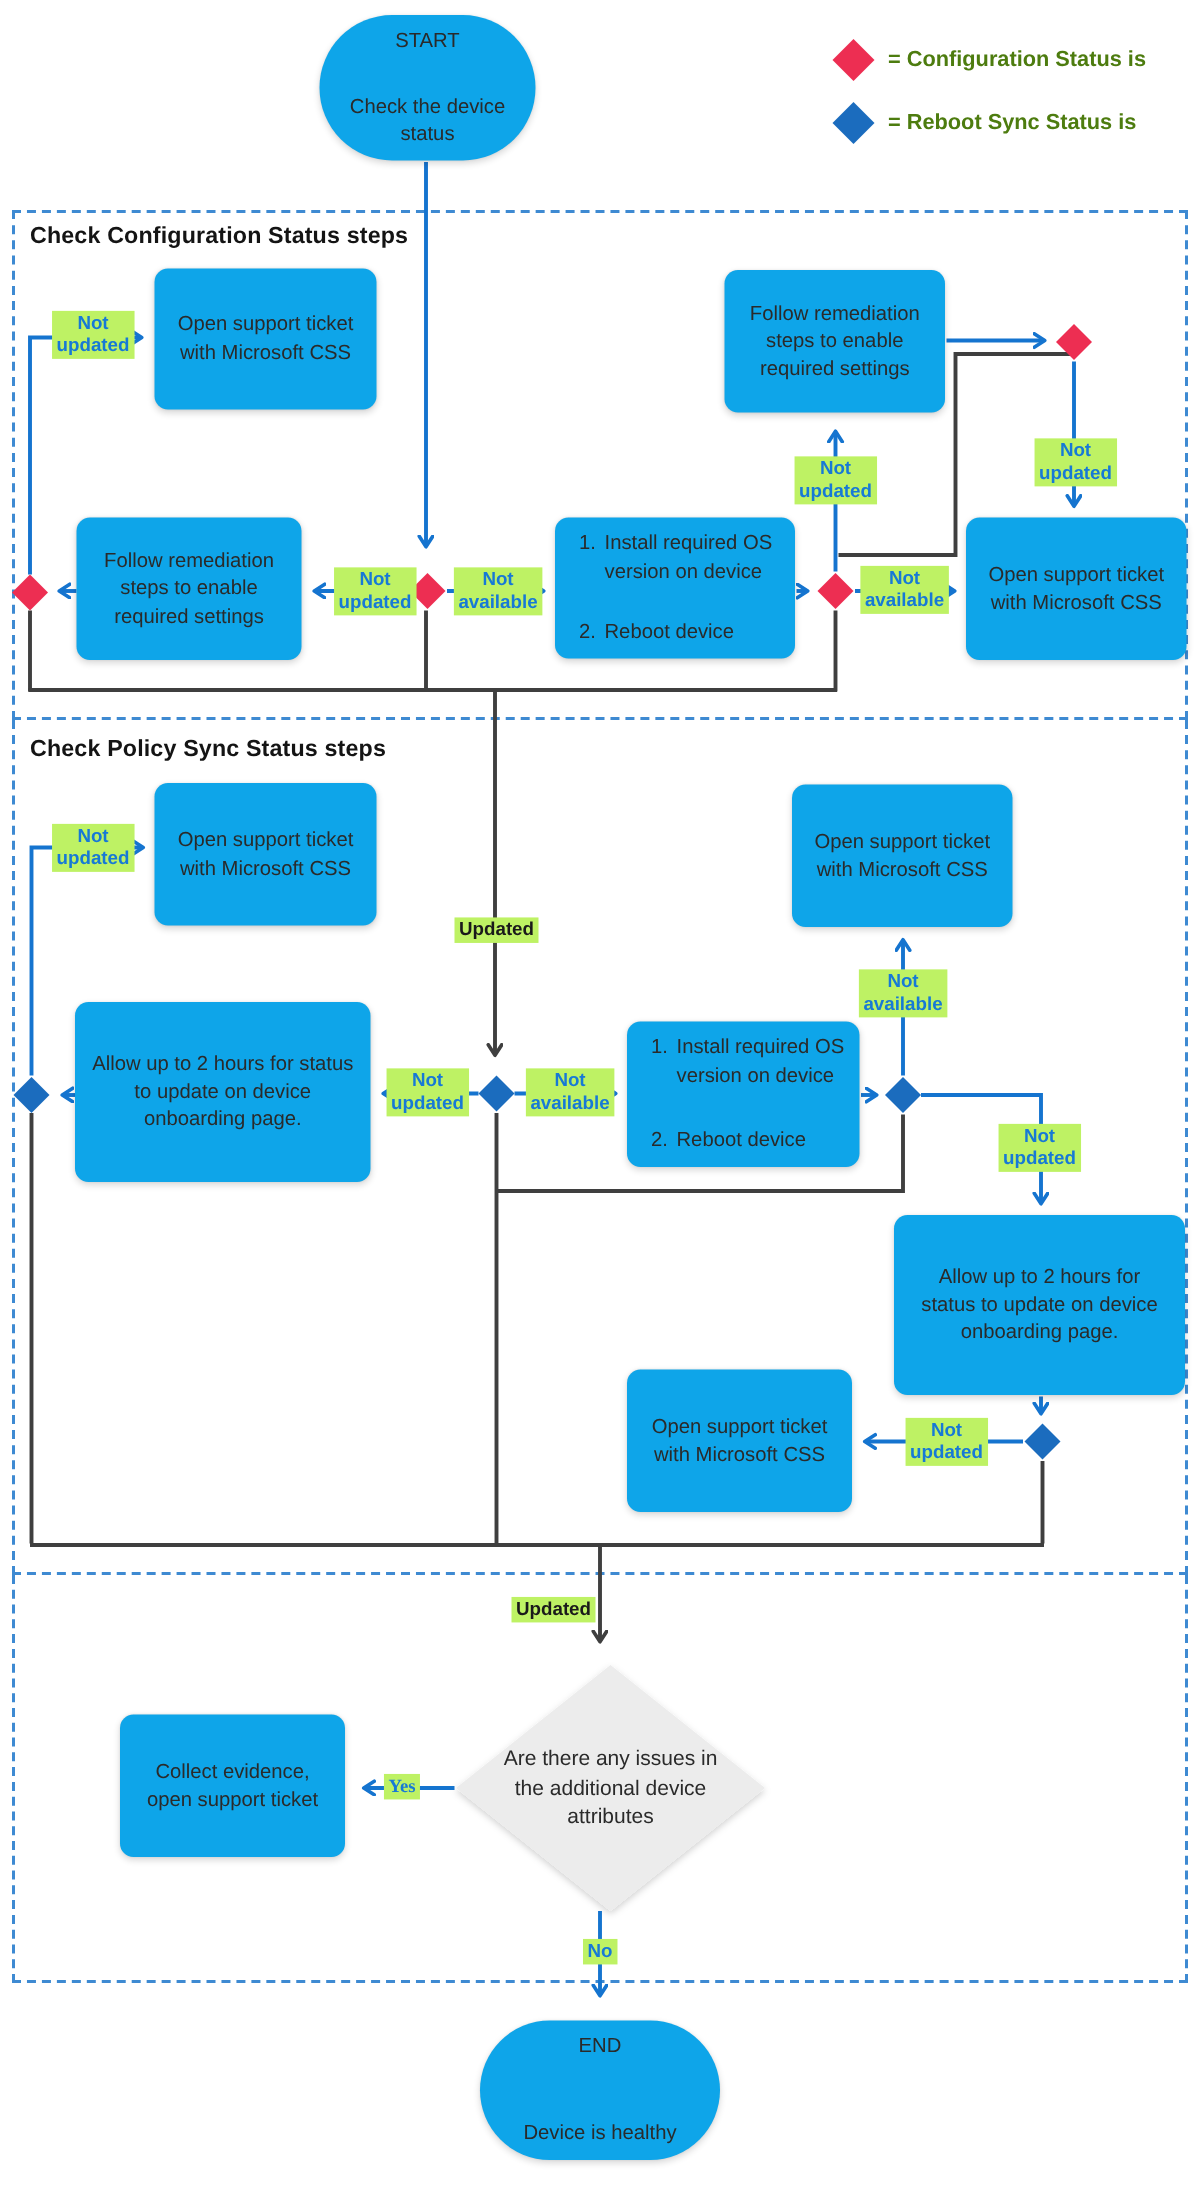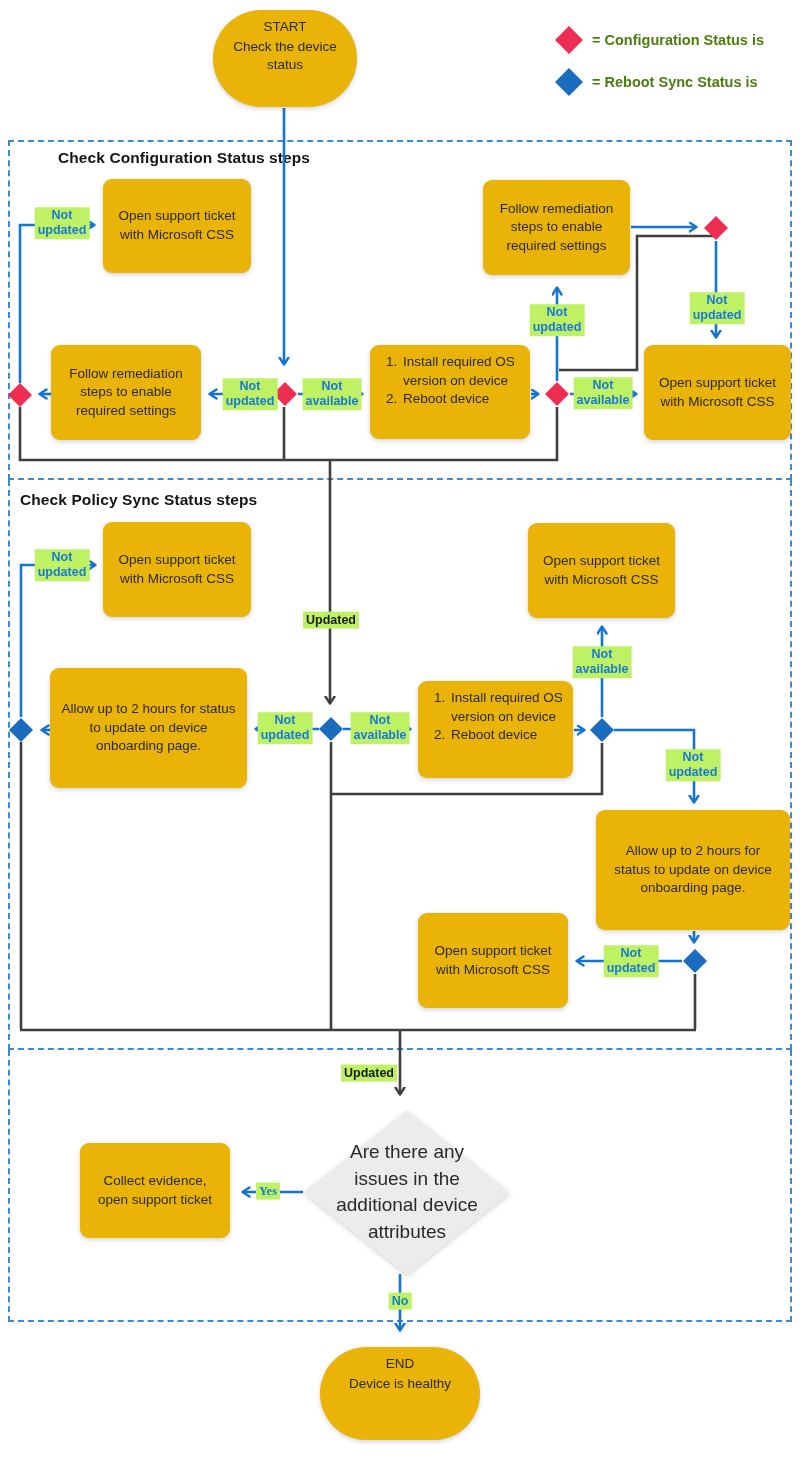--- a/index.html
+++ b/index.html
@@ -1,48 +1,48 @@
 <!DOCTYPE html>
 <html><head>
 <meta charset="utf-8">
 <style>
   html,body{margin:0;padding:0;background:#fff;font-family:"Liberation Sans",sans-serif;}
   #canvas{position:relative;width:800px;height:1458px;background:#fff;overflow:hidden;}
   .sec{position:absolute;border:2px dashed #3E8AD2;box-sizing:border-box;background:transparent;}
   .sec.no-top{border-top:none;}
   .sec-title{position:absolute;font-size:15.5px;font-weight:bold;color:#141414;letter-spacing:.1px;}
   .wires{position:absolute;left:0;top:0;}
-  .node{position:absolute;background:#eab308;border-radius:9px;
+  .node{position:absolute;background:#0ea5e9;border-radius:9px;
         box-shadow:0 2px 5px rgba(0,0,0,.16),0 0 1.5px rgba(0,0,0,.07);
-        display:flex;align-items:center;justify-content:flex-start;text-align:center;
-        font-size:13.5px;line-height:1.38;color:#2A2A2A;padding:8px 10px;box-sizing:border-box;}
+        display:flex;align-items:center;justify-content:space-between;text-align:center;
+        font-size:13.5px;line-height:1.38;color:#2A2A2A;padding:8px 10px;box-sizing:border-box;gap:12px;}
   .pill{border-radius:52px;flex-direction:column;}
   .pill .t2{margin-top:1px;}
   .node-list{flex-direction:column;align-items:flex-start;text-align:left;padding-left:16px;}
   .oli{display:flex;}
   .oli .n{width:17px;flex:0 0 17px;}
   .oli .v{max-width:118px;}
   .lbl{position:absolute;transform:translate(-50%,-50%);background:#bef264;color:#1779D6;
        font-size:12.5px;font-weight:600;line-height:1.18;text-align:center;padding:1px 3px;
        white-space:pre-line;}
   .lbl.dark{color:#1a1a1a;}
   .legend-text{position:absolute;transform:translateY(-50%);font-size:14.5px;font-weight:bold;color:#4d7c0f;}
   .decision-text{position:absolute;width:150px;transform:translate(-50%,-50%);text-align:center;
-       font-size:19px;line-height:1.4;color:#2A2A2A;}
+       font-size:14px;line-height:1.4;color:#2A2A2A;}
 </style>
 </head>
 <body>
 
 <div id="canvas">
 
   <div class="sec" style="left:8px;top:140px;width:784px;height:340px;"></div>
   <div class="sec no-top" style="left:8px;top:480px;width:784px;height:570px;"></div>
   <div class="sec no-top" style="left:8px;top:1050px;width:784px;height:272px;"></div>
 
-  <div class="sec-title" style="left:20px;top:149px;margin-left:38px;">Check Configuration Status steps</div>
+  <div class="sec-title" style="left:20px;top:149px;">Check Configuration Status steps</div>
   <div class="sec-title" style="left:20px;top:491px;">Check Policy Sync Status steps</div>
 
   <svg class="wires" width="800" height="1458" viewBox="0 0 800 1458">
     <defs>
       <marker id="aB" markerWidth="14" markerHeight="13" refX="7.5" refY="5.5" orient="auto" markerUnits="userSpaceOnUse">
         <path d="M1,1 L8,5.5 L1,10" fill="none" stroke="#1574CF" stroke-width="2.4" stroke-linecap="round" stroke-linejoin="round"></path>
       </marker>
       <marker id="aK" markerWidth="14" markerHeight="13" refX="7.5" refY="5.5" orient="auto" markerUnits="userSpaceOnUse">
         <path d="M1,1 L8,5.5 L1,10" fill="none" stroke="#3F3F3F" stroke-width="2.4" stroke-linecap="round" stroke-linejoin="round"></path>
       </marker>

